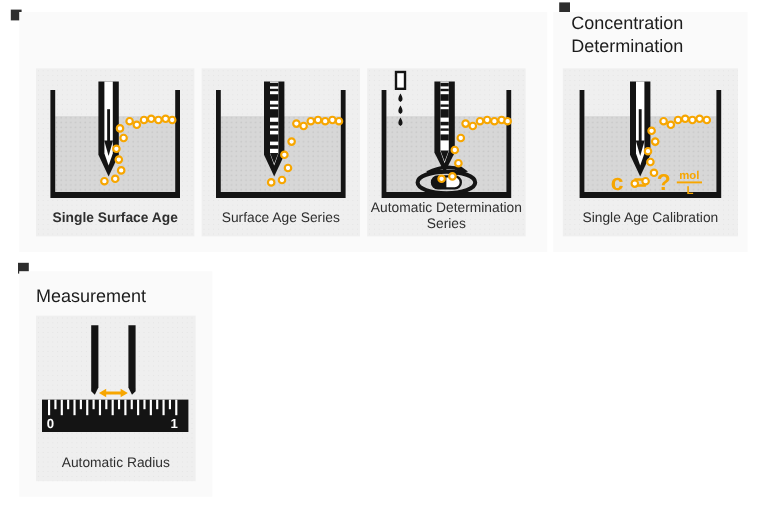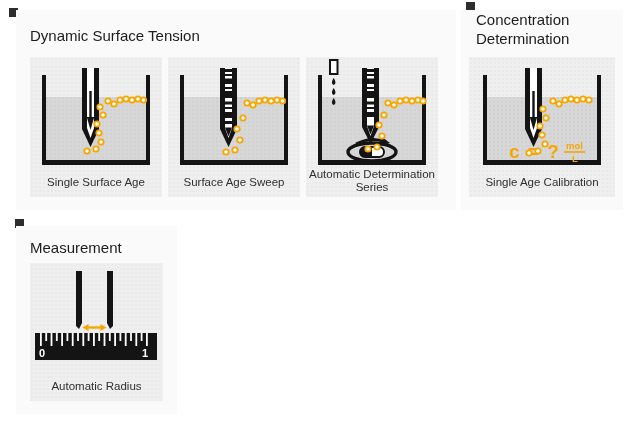--- a/index.html
+++ b/index.html
@@ -18,21 +18,21 @@
   }
   #panel-dst .panel-title{left:14px;top:16px;}
   #panel-cd .panel-title{left:15px;top:0;width:120px;}
   #panel-cal .panel-title{left:14px;top:12px;}
   .tile{
     position:absolute;background-color:#efefef;cursor:pointer;
     background-image:radial-gradient(circle,#e4e4e4 0.6px,transparent 0.8px);
     background-size:4px 4px;
   }
   .tile svg{display:block;}
-  #tile-ssa{left:14px;top:47px;width:132px;height:140px;}
+  #tile-ssa{left:14px;top:47px;width:132px;height:140px;font-weight:bold;}
   #tile-sas{left:152px;top:47px;width:132px;height:140px;}
   #tile-acs{left:290px;top:47px;width:132px;height:140px;}
   #tile-sam{left:8px;top:47px;width:146px;height:140px;}
   #tile-cr{left:14px;top:37px;width:133px;height:138px;}
   .tile-label{
     position:absolute;left:0;right:0;bottom:9px;text-align:center;
     font-size:11.5px;color:#2f2f2f;line-height:12.5px;
   }
   #tile-acs .tile-label{bottom:4px;}
   .marker{position:absolute;width:9px;height:9px;background:#2d2d2d;}
@@ -50,21 +50,20 @@
       <circle cx="1" cy="1" r="0.7" fill="#c7c7c7"></circle>
     </pattern>
   </defs>
 </svg>
 
 <div class="marker" id="marker-1"></div>
 <div class="marker" id="marker-2"></div>
 <div class="marker" id="marker-3"></div>
 
 <div class="panel" id="panel-dst">
-  <div class="panel-title">Dynamic Surface Tension</div>
 
   <div class="tile" id="tile-ssa">
     <svg width="132" height="116" viewBox="0 0 132 116">
       <g>
         <rect x="16" y="40" width="100" height="65" fill="#d7d7d7"></rect>
         <rect x="16" y="40" width="100" height="65" fill="url(#lq)"></rect>
       </g>
       <path d="M12,18 h4 v85 h100 v-85 h4 v90 h-108 z" fill="#141414"></path>
       <g>
         <polygon points="52,11 69,11 69,72 60.5,90 52,72" fill="#141414"></polygon>
@@ -123,21 +122,21 @@
         <circle cx="75" cy="61" r="2.7"></circle>
         <circle cx="79" cy="46" r="2.7"></circle>
           <circle cx="85" cy="48" r="2.7"></circle>
         <circle cx="91" cy="44" r="2.7"></circle>
           <circle cx="97" cy="43" r="2.7"></circle>
         <circle cx="103" cy="44" r="2.7"></circle>
           <circle cx="109" cy="43" r="2.7"></circle>
         <circle cx="114.5" cy="44" r="2.7"></circle>
       </g>
     </svg>
-    <div class="tile-label">Surface Age Sweep</div>
+    <div class="tile-label">Surface Age Series</div>
   </div>
 
   <div class="tile" id="tile-acs">
     <svg width="132" height="112" viewBox="0 0 132 112">
       <g>
         <rect x="16" y="40" width="100" height="65" fill="#d7d7d7"></rect>
         <rect x="16" y="40" width="100" height="65" fill="url(#lq)"></rect>
       </g>
       <path d="M12,18 h4 v85 h100 v-85 h4 v90 h-108 z" fill="#141414"></path>
       <g>

